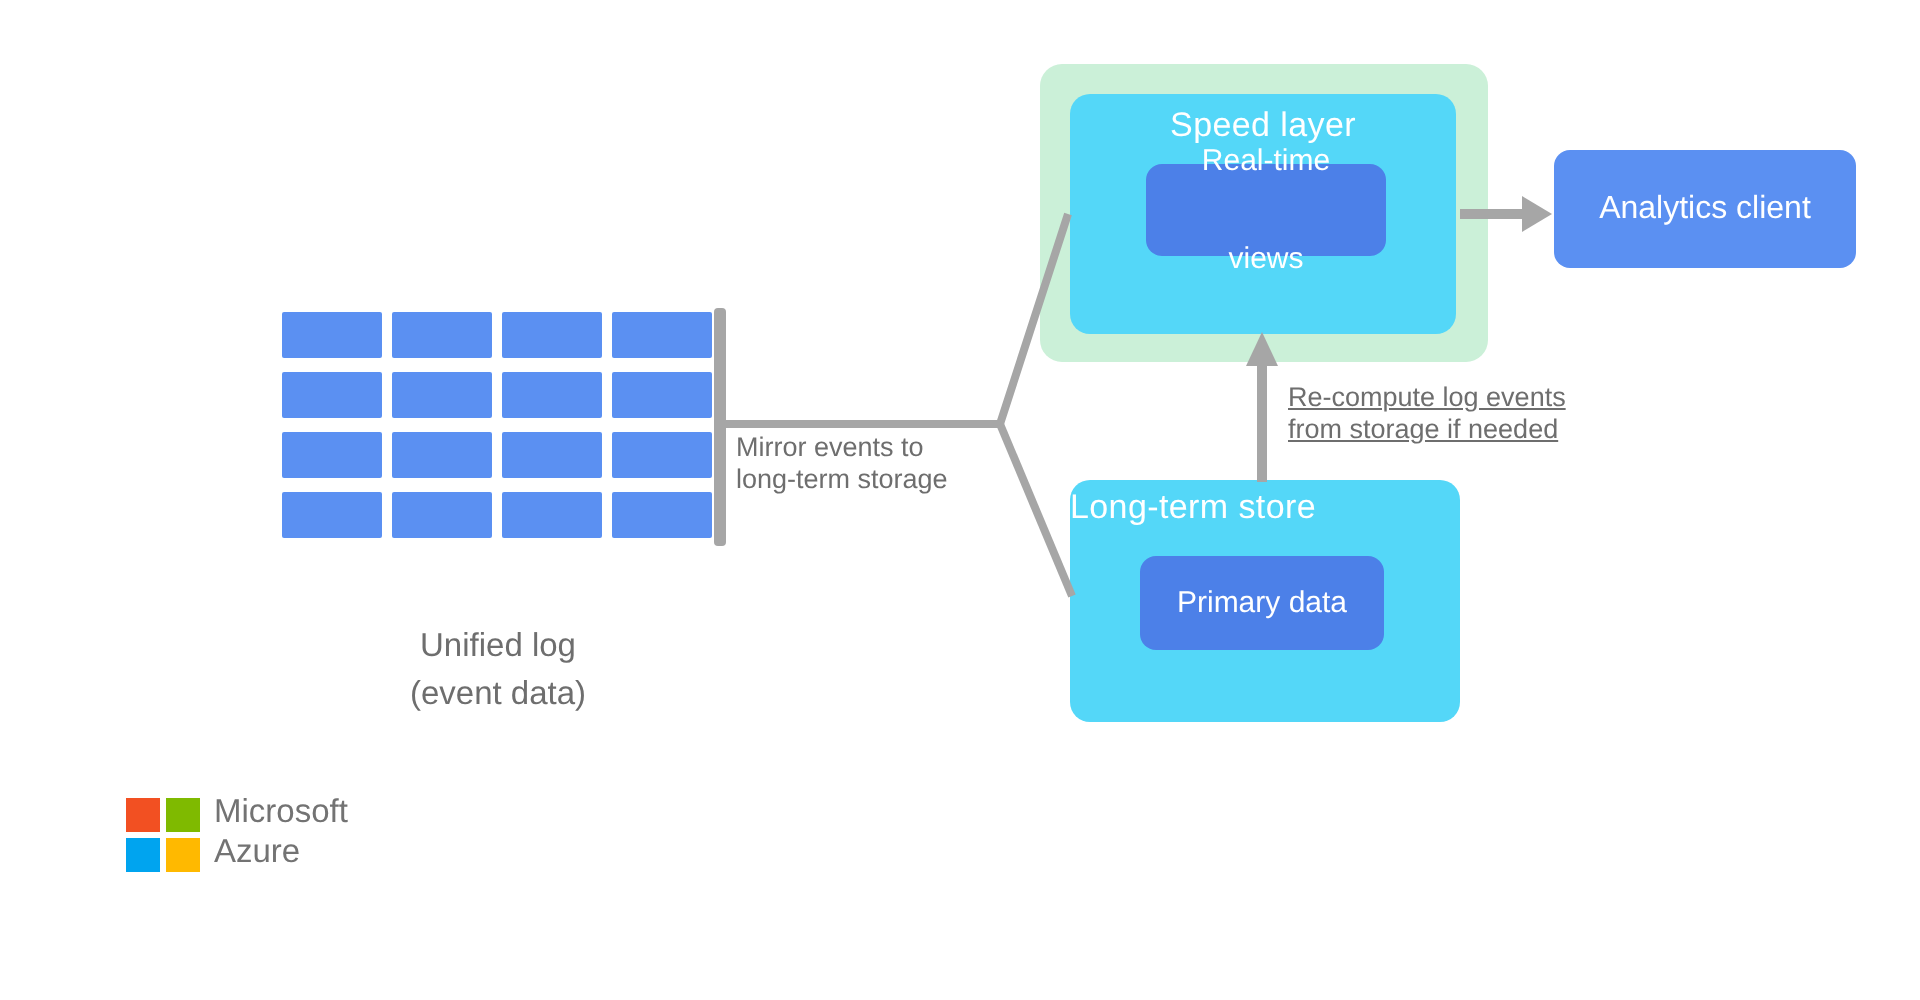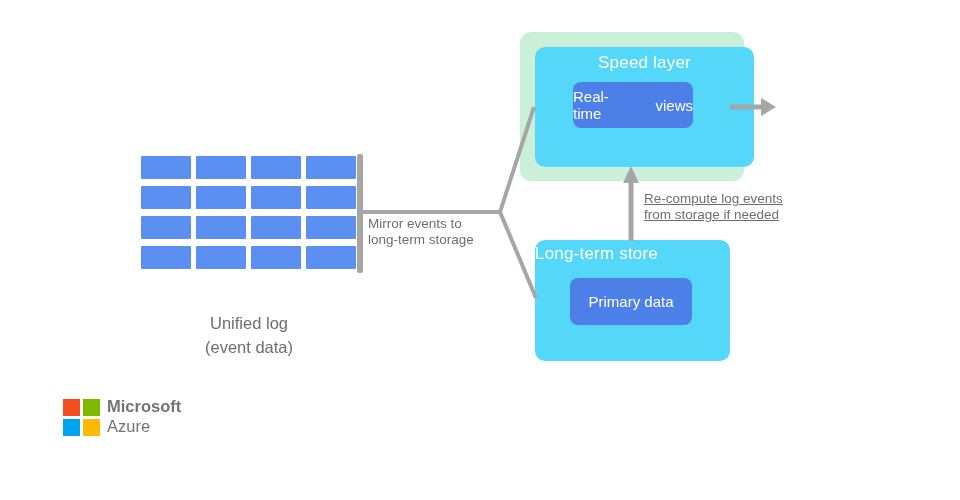--- a/index.html
+++ b/index.html
@@ -14,25 +14,25 @@
     grid-template-columns:repeat(4,50px);grid-auto-rows:23px;
     column-gap:5px;row-gap:7px;}
   .cell{background:var(--grid-blue,#5b90f2);border-radius:1px;}
   #log-caption{left:139px;top:276px;width:220px;text-align:center;
     font-size:16.5px;line-height:24px;color:var(--text-gray,#6e6e6e);margin-top:35px;}
 
   
   .mint{left:520px;top:32px;width:224px;height:149px;border-radius:11px;
     background:var(--mint,#cbf0d8);}
   .cyan{background:var(--cyan,#54d7f8);border-radius:10px;color:#fff;}
-  #speed-box{left:535px;top:47px;width:219px;height:120px;text-align:center;padding-top:6px;}
+  #speed-box{left:535px;top:47px;width:193px;height:120px;text-align:center;padding-top:6px;}
   #lts-box{left:535px;top:240px;width:195px;height:121px;padding-top:4px;}
   .box-title{font-size:17px;letter-spacing:.2px;}
   .blue-pill{background:var(--inner-blue,#4c80e8);border-radius:8px;color:#fff;
-    display:flex;flex-direction:row;align-items:center;justify-content:center;
+    display:flex;flex-direction:column;align-items:center;justify-content:center;
     font-size:15px;line-height:17px;gap:32px;}
   #realtime-box{left:573px;top:82px;width:120px;height:46px;}
   #primary-box{left:570px;top:278px;width:122px;height:47px;}
   #analytics-box{left:777px;top:75px;width:151px;height:59px;border-radius:8px;
     background:var(--grid-blue,#5b90f2);color:#fff;display:flex;
     align-items:center;justify-content:center;font-size:16px;}
 
   
   .conn-label{font-size:13.5px;line-height:16px;color:var(--text-gray,#6e6e6e);}
   #mirror-label{left:368px;top:216px;}
@@ -42,21 +42,21 @@
   #wires{left:0;top:0;z-index:10;pointer-events:none;}
   .wire{stroke:var(--line-gray,#a6a6a6);fill:none;}
   .head{fill:var(--line-gray,#a6a6a6);stroke:none;}
   .bar{fill:var(--line-gray,#a6a6a6);}
 
   
   #ms-squares{left:63px;top:399px;display:grid;grid-template-columns:17px 17px;
     grid-auto-rows:17px;gap:3px;}
   .ms-sq{width:17px;height:17px;}
   #ms-text{left:107px;top:397px;font-size:16.5px;line-height:19.5px;color:#737373;}
-  #ms-text .l1{font-weight:700;}
+  #ms-text .l1{font-weight:400;}
 </style>
 </head>
 <body>
 
 <div id="stage">
 
   <div id="log-grid" class="abs">
       <div class="cell"></div>
       <div class="cell"></div>
       <div class="cell"></div>
@@ -81,20 +81,23 @@
 
   <div class="abs mint"></div>
   <div id="speed-box" class="abs cyan">
     <span class="box-title">Speed layer</span>
   </div>
   <div id="realtime-box" class="abs blue-pill">
     <span>Real-time</span>
     <span>views</span>
   </div>
 
+  <div id="analytics-box" class="abs">
+    <span>Analytics client</span>
+  </div>
 
   <div id="lts-box" class="abs cyan">
     <span class="box-title">Long-term store</span>
   </div>
   <div id="primary-box" class="abs blue-pill">
     <span>Primary data</span>
   </div>
 
   <div id="mirror-label" class="abs conn-label">
     <span>Mirror events to</span><br>

